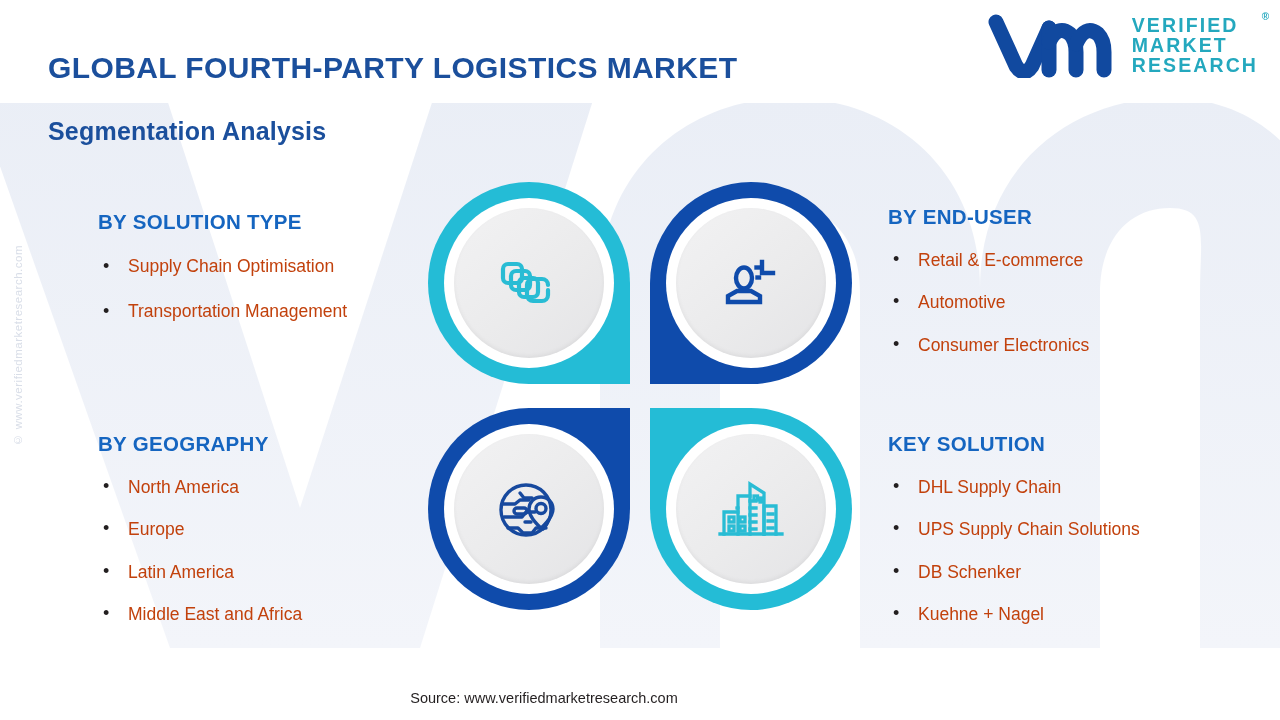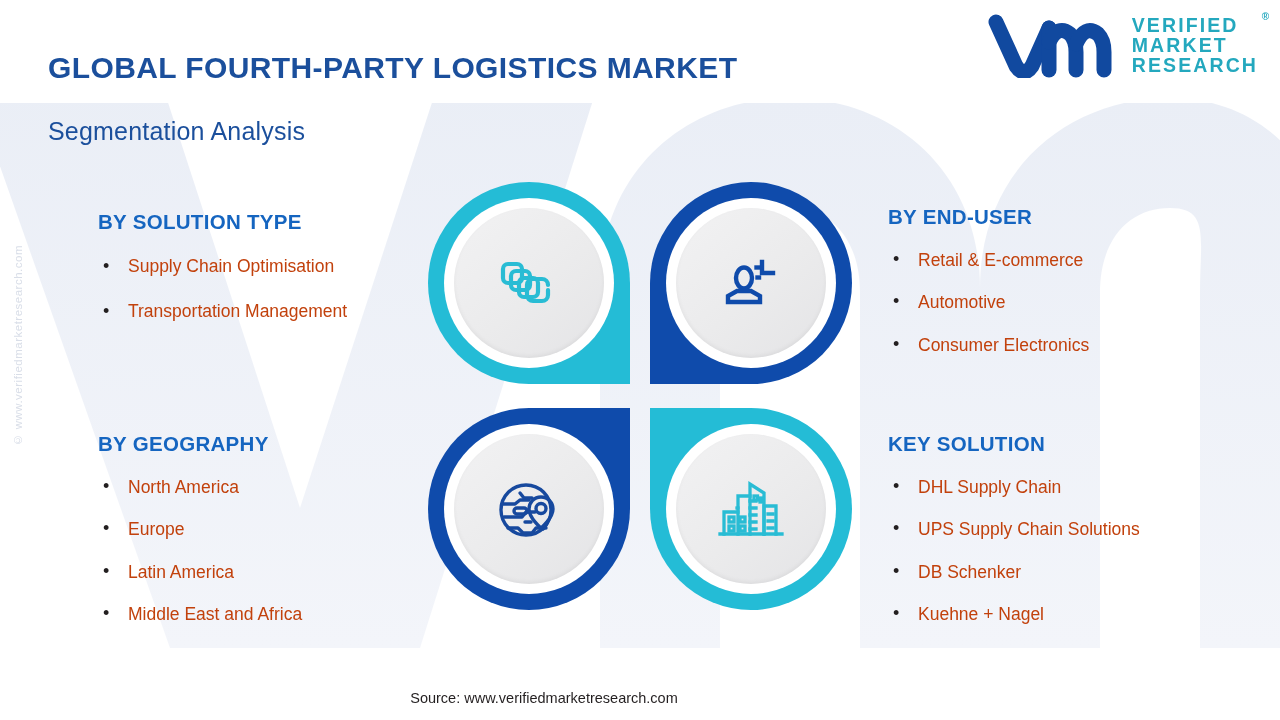--- a/index.html
+++ b/index.html
@@ -73,21 +73,21 @@
     letter-spacing:0;
     font-weight:bold;
     color:#24A8BE;
   }
 
   
   #subtitle {
     position:absolute;
     left:48px; top:117px;
     font-size:25px;
-    font-weight:normal;
+    font-weight:bold;
     color:#1B4F9C;
     letter-spacing:0.2px;
     z-index:5;
   }
 
   
   #side-watermark {
     position:absolute;
     left:12px; top:245px;
     width:22px;

